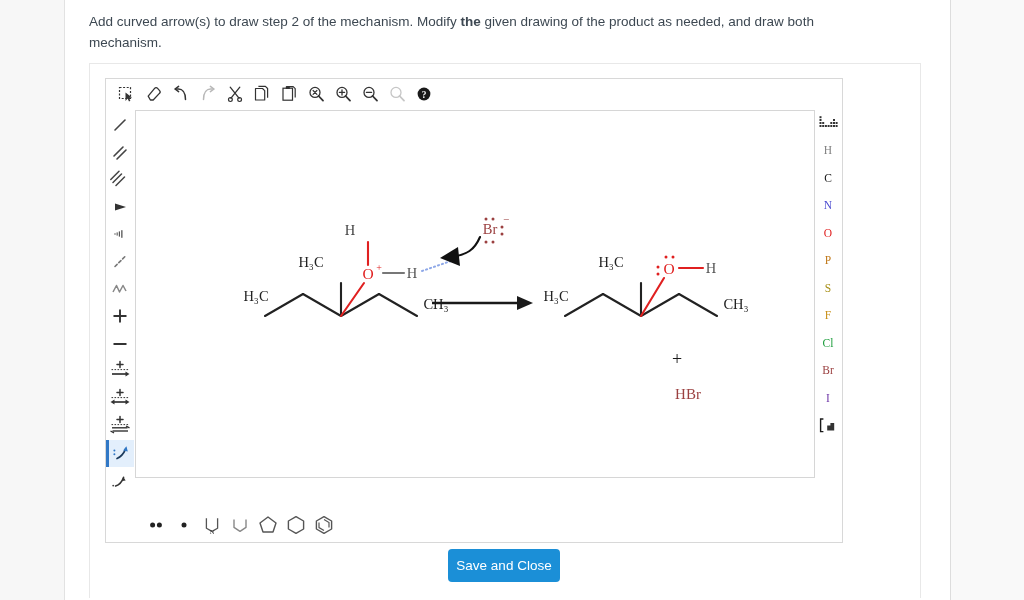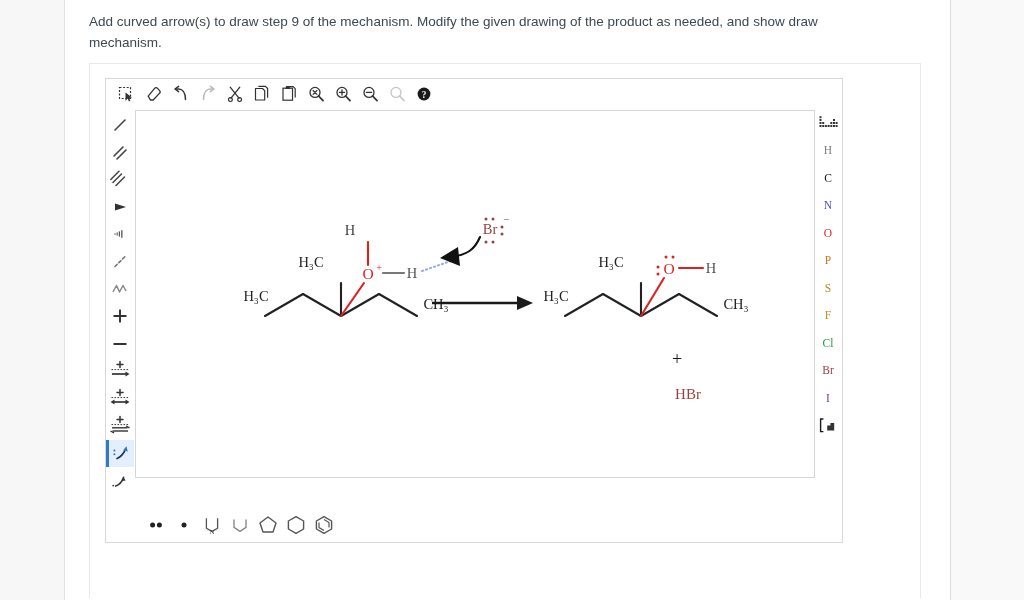--- a/index.html
+++ b/index.html
@@ -15,21 +15,21 @@
   .col-left-rule{position:absolute;left:64px;top:0;width:1px;height:600px;background:#e2e2e2;}
   .col-main{position:absolute;left:65px;top:0;width:885px;height:600px;background:#ffffff;}
   .col-right-rule{position:absolute;left:950px;top:0;width:1px;height:600px;background:#dddddd;}
   .col-right{position:absolute;left:951px;top:0;width:73px;height:600px;background:#f9f9f9;}
 
   
   .prompt{
     position:absolute;left:89px;top:11px;width:790px;
     font-size:13.5px;line-height:21px;color:#3d4852;
   }
-  .prompt b{font-weight:normal;text-align:right;}
+  .prompt b{font-weight:bold;text-align:right;}
 
   
   .editor-card{
     position:absolute;left:89px;top:63px;width:832px;height:535px;
     background:#ffffff;border:1px solid #e8e8e8;border-bottom:none;
     box-sizing:border-box;
   }
   
   .sketcher{
     position:absolute;left:105px;top:78px;width:738px;height:465px;
@@ -97,21 +97,21 @@
 
 <div class="page">
 
   <div class="col-left"></div>
   <div class="col-left-rule"></div>
   <div class="col-main"></div>
   <div class="col-right-rule"></div>
   <div class="col-right"></div>
 
   <div class="prompt">
-    <span>Add curved arrow(s) to draw step 9 of the mechanism. Modify </span><b>the</b><span> given drawing of the product as needed, and show draw</span>
+    <span>Add curved arrow(s) to draw step 2 of the mechanism. Modify </span><b>the</b><span> given drawing of the product as needed, and draw both</span>
     <span>mechanism.</span>
   </div>
 
   <div class="editor-card"></div>
 
   <div class="sketcher">
 
     <div class="toolbar-top">
       <div class="tool">
         <svg width="17" height="17" viewBox="0 0 17 17">
@@ -454,14 +454,15 @@
       <div class="btool">
         <svg width="22" height="22" viewBox="0 0 22 22">
           <path d="M11 2.6 L18.6 7 L18.6 15 L11 19.4 L3.4 15 L3.4 7 Z" fill="none" stroke="#555" stroke-width="1.4" stroke-linejoin="round"></path>
           <path d="M11 5.6 L16 8.5 L16 13.6" fill="none" stroke="#555" stroke-width="1.2"></path>
           <path d="M6 8.5 L6 13.6 L11 16.5" fill="none" stroke="#555" stroke-width="1.2"></path>
         </svg>
       </div>
     </div>
   </div>
 
+  <button class="save-btn">Save and Close</button>
 
 </div>
 
 </body></html>

